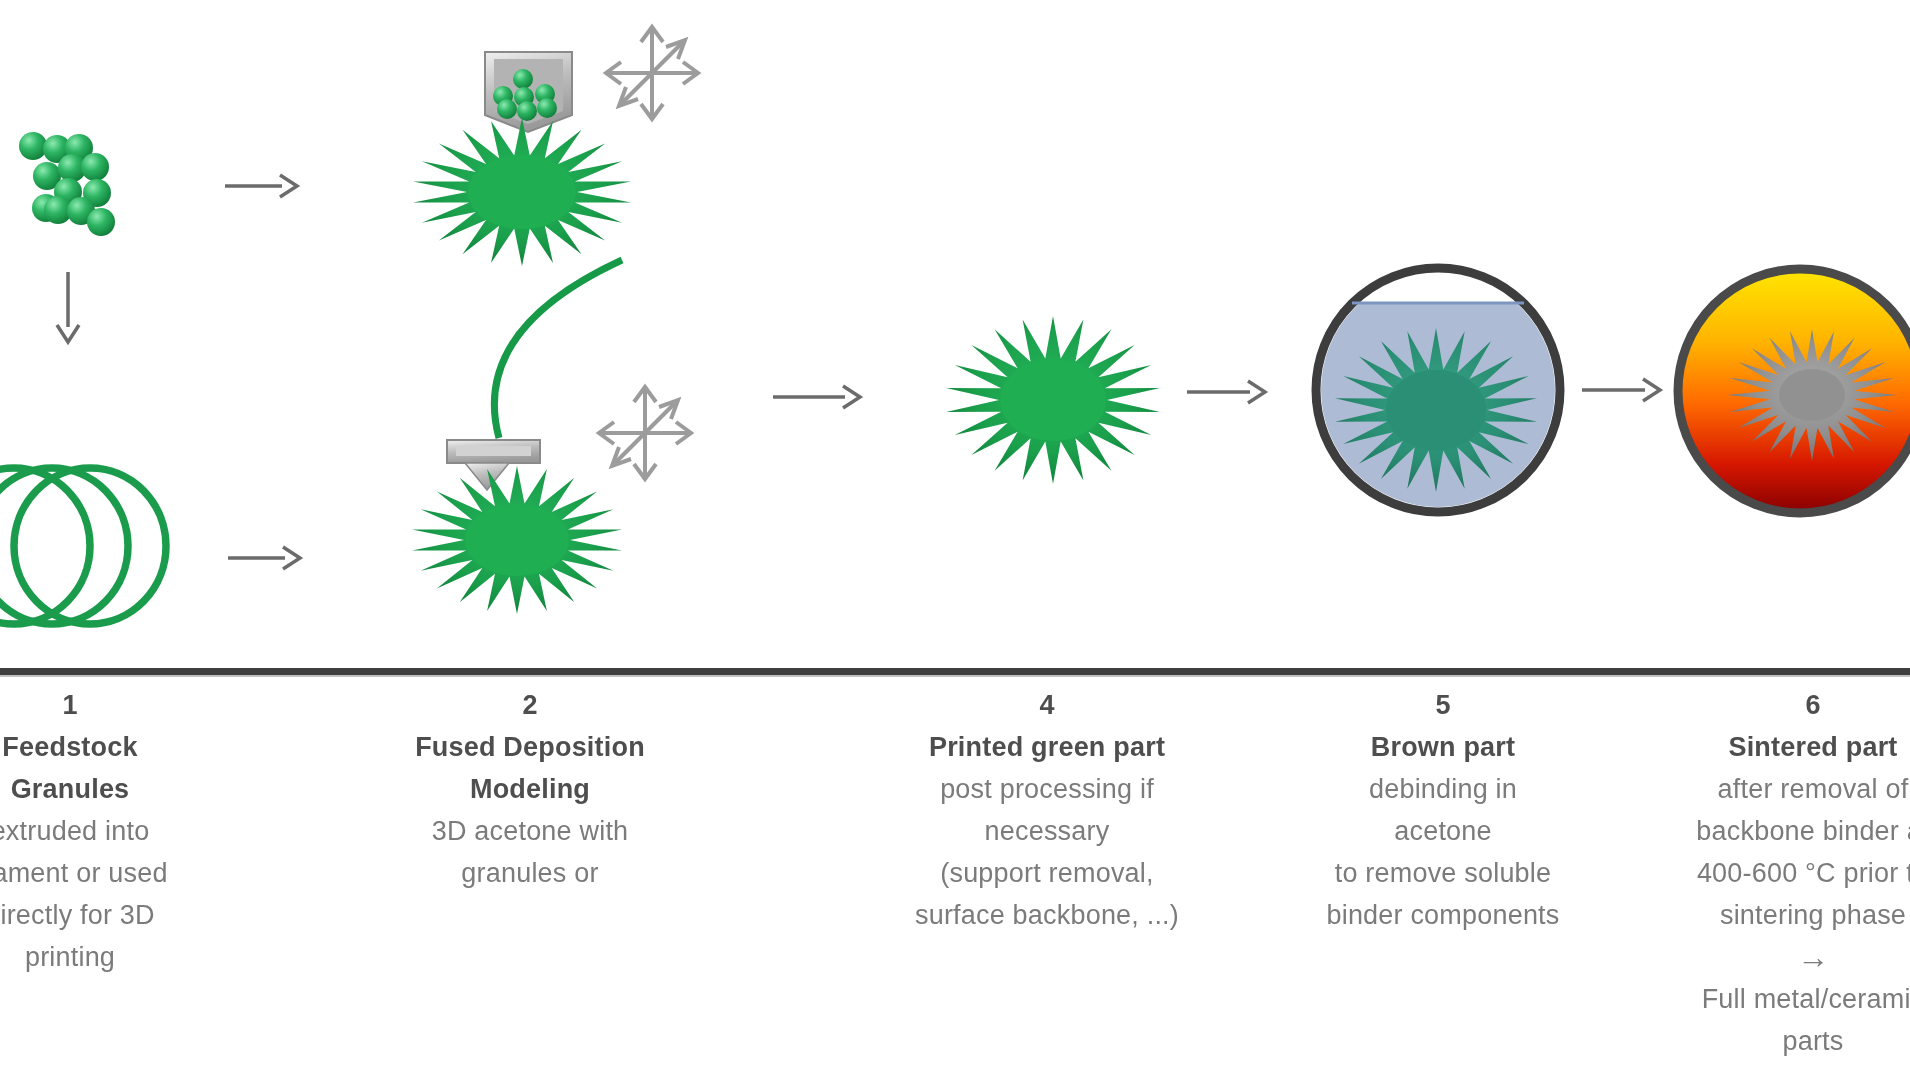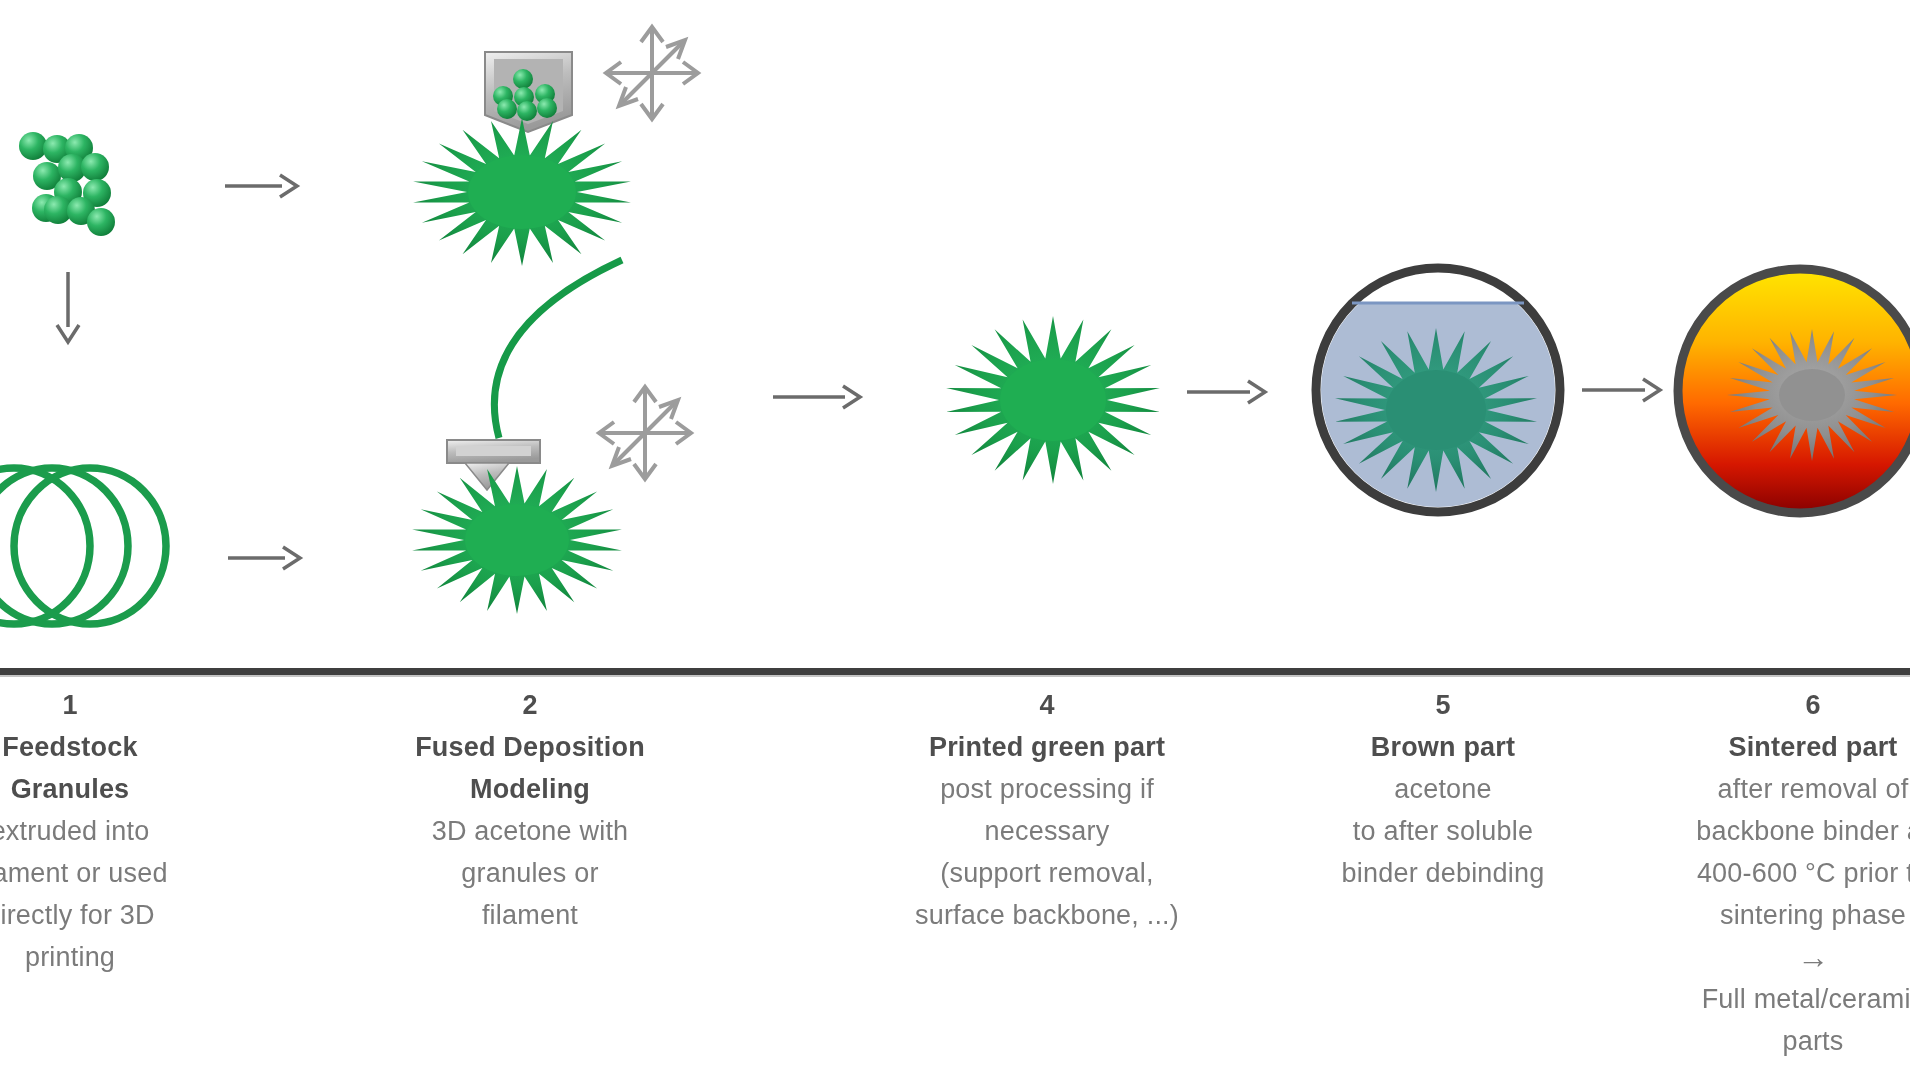--- a/index.html
+++ b/index.html
@@ -193,38 +193,38 @@
   <div class="body">directly for 3D</div>
   <div class="body">printing</div>
 </div>
 
 <div class="col" style="left:320px">
   <div class="num">2</div>
   <div class="title">Fused Deposition</div>
   <div class="title">Modeling</div>
   <div class="body">3D acetone with</div>
   <div class="body">granules or</div>
-  <div class="body">filament</div>
 </div>
 
 <div class="col" style="left:837px">
   <div class="num">4</div>
   <div class="title">Printed green part</div>
   <div class="body">post processing if</div>
   <div class="body">necessary</div>
   <div class="body">(support removal,</div>
   <div class="body">surface backbone, ...)</div>
 </div>
 
 <div class="col" style="left:1233px">
   <div class="num">5</div>
   <div class="title">Brown part</div>
+  <div class="body">debinding in</div>
   <div class="body">acetone</div>
-  <div class="body">to after soluble</div>
-  <div class="body">binder debinding</div>
+  <div class="body">to remove soluble</div>
+  <div class="body">binder components</div>
 </div>
 
 <div class="col" style="left:1603px">
   <div class="num">6</div>
   <div class="title">Sintered part</div>
   <div class="body">after removal of</div>
   <div class="body">backbone binder at</div>
   <div class="body">400-600 °C prior to</div>
   <div class="body">sintering phase</div>
   <div class="body glyph">→</div>

